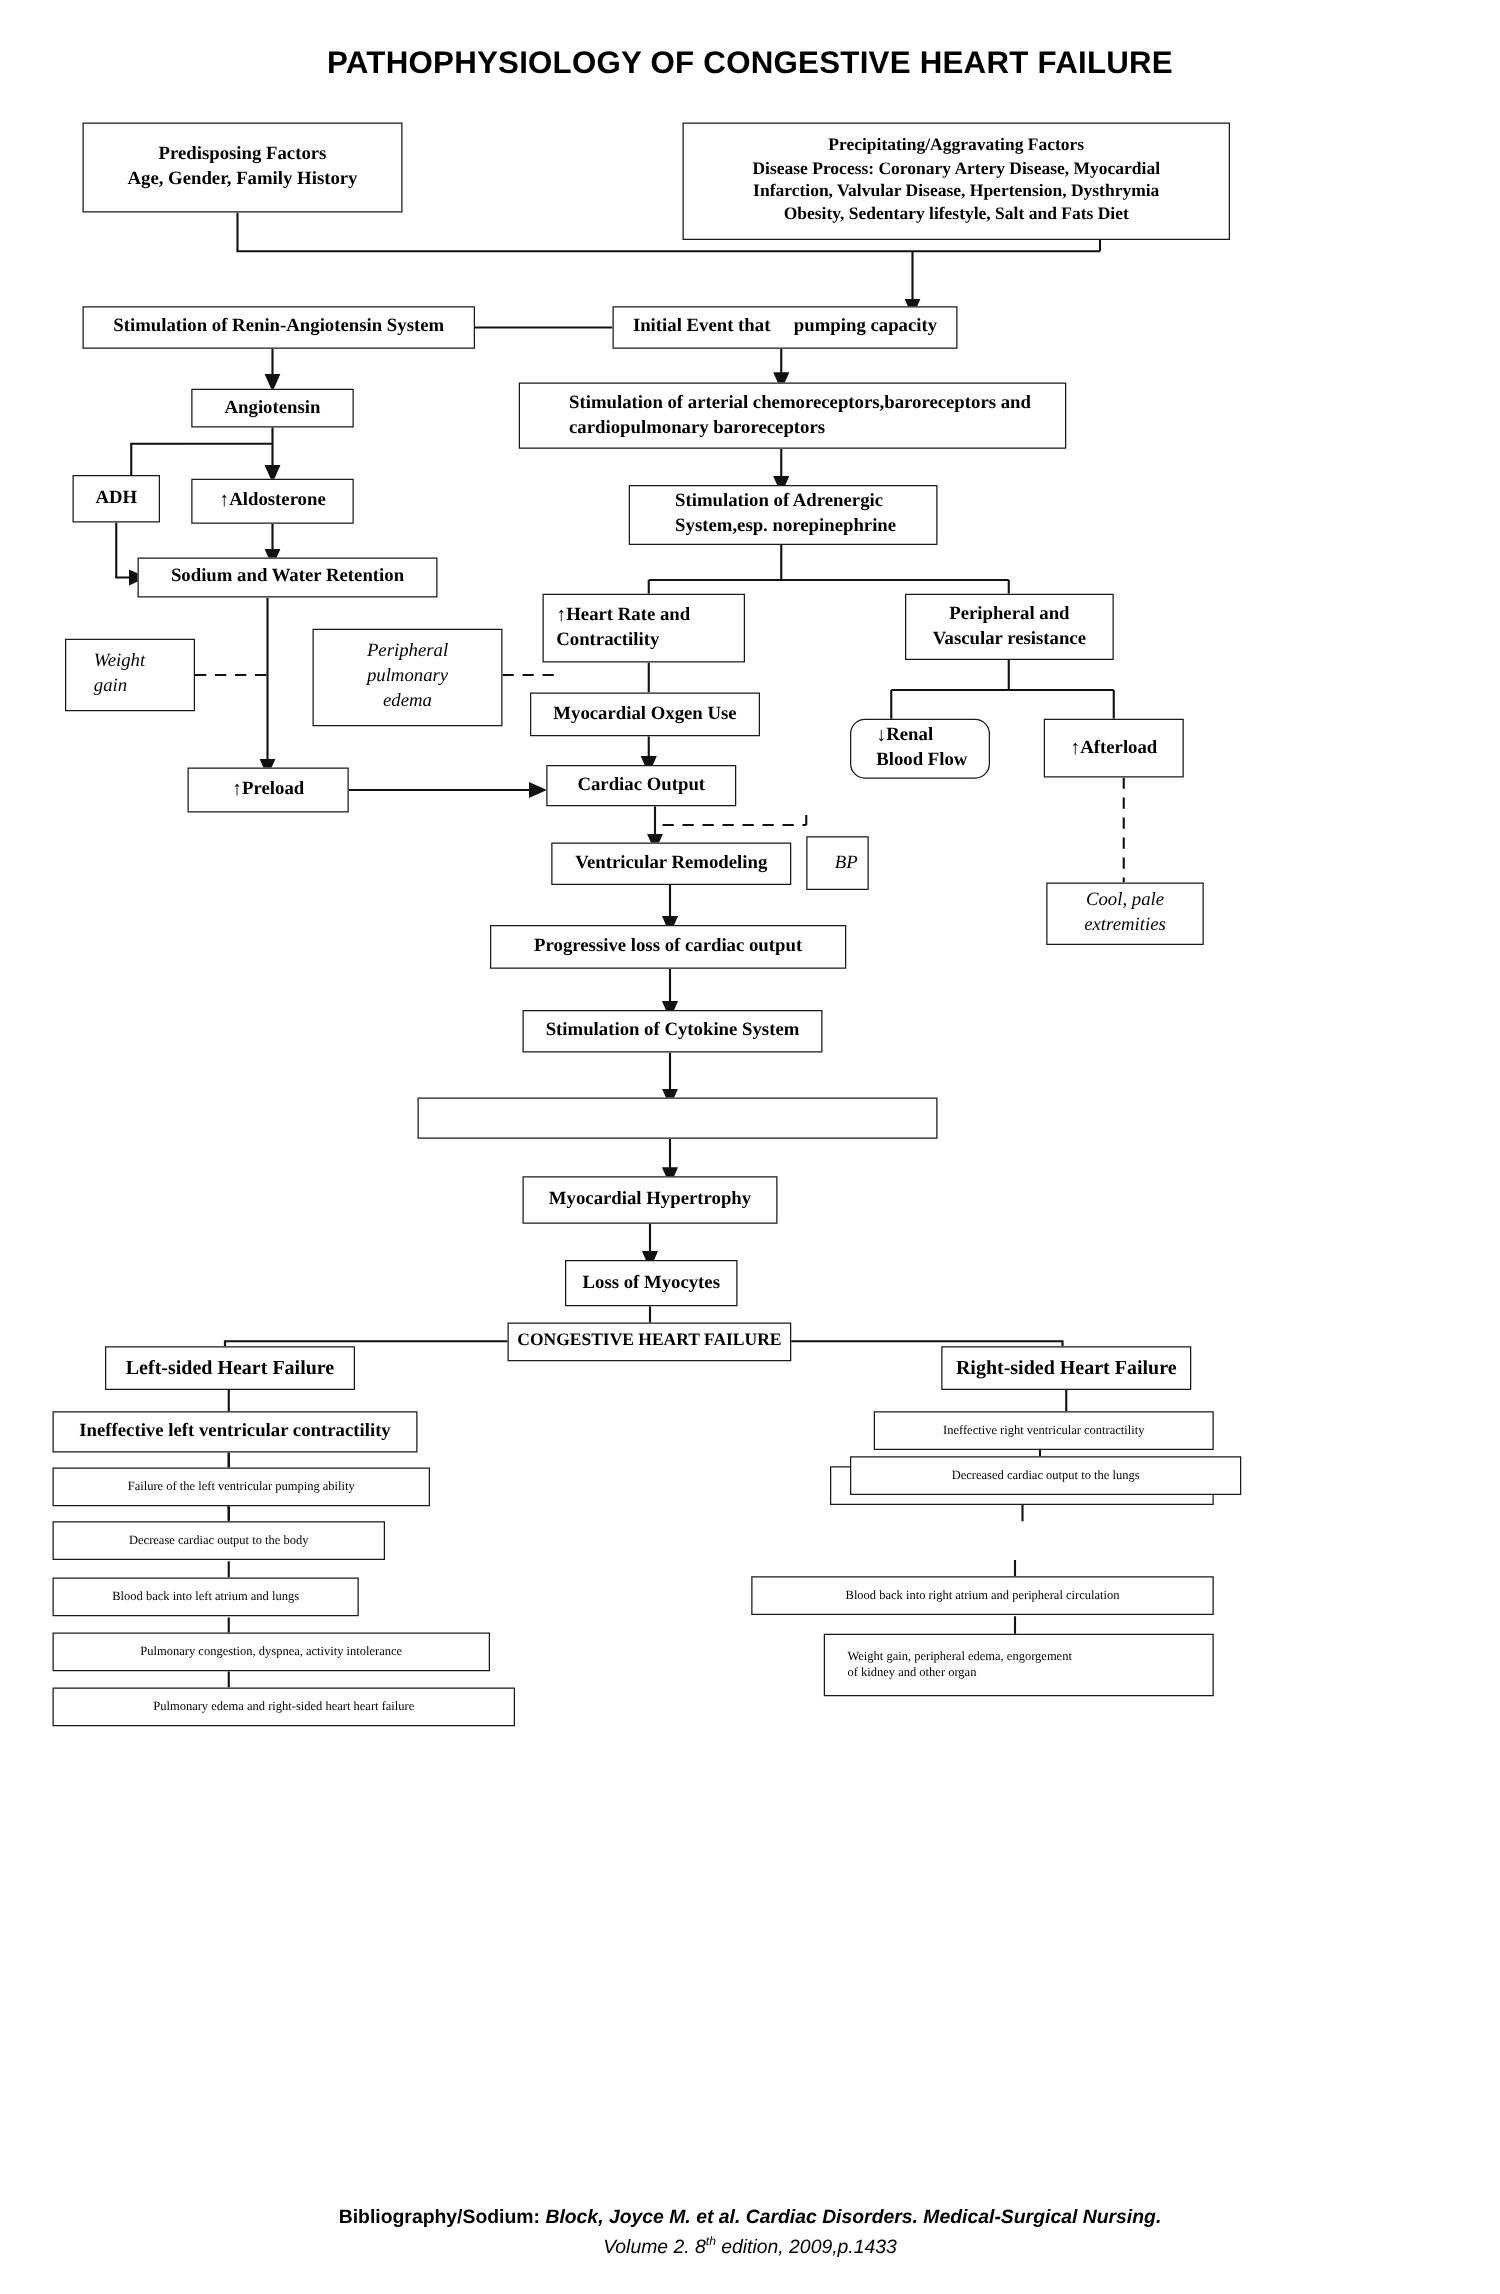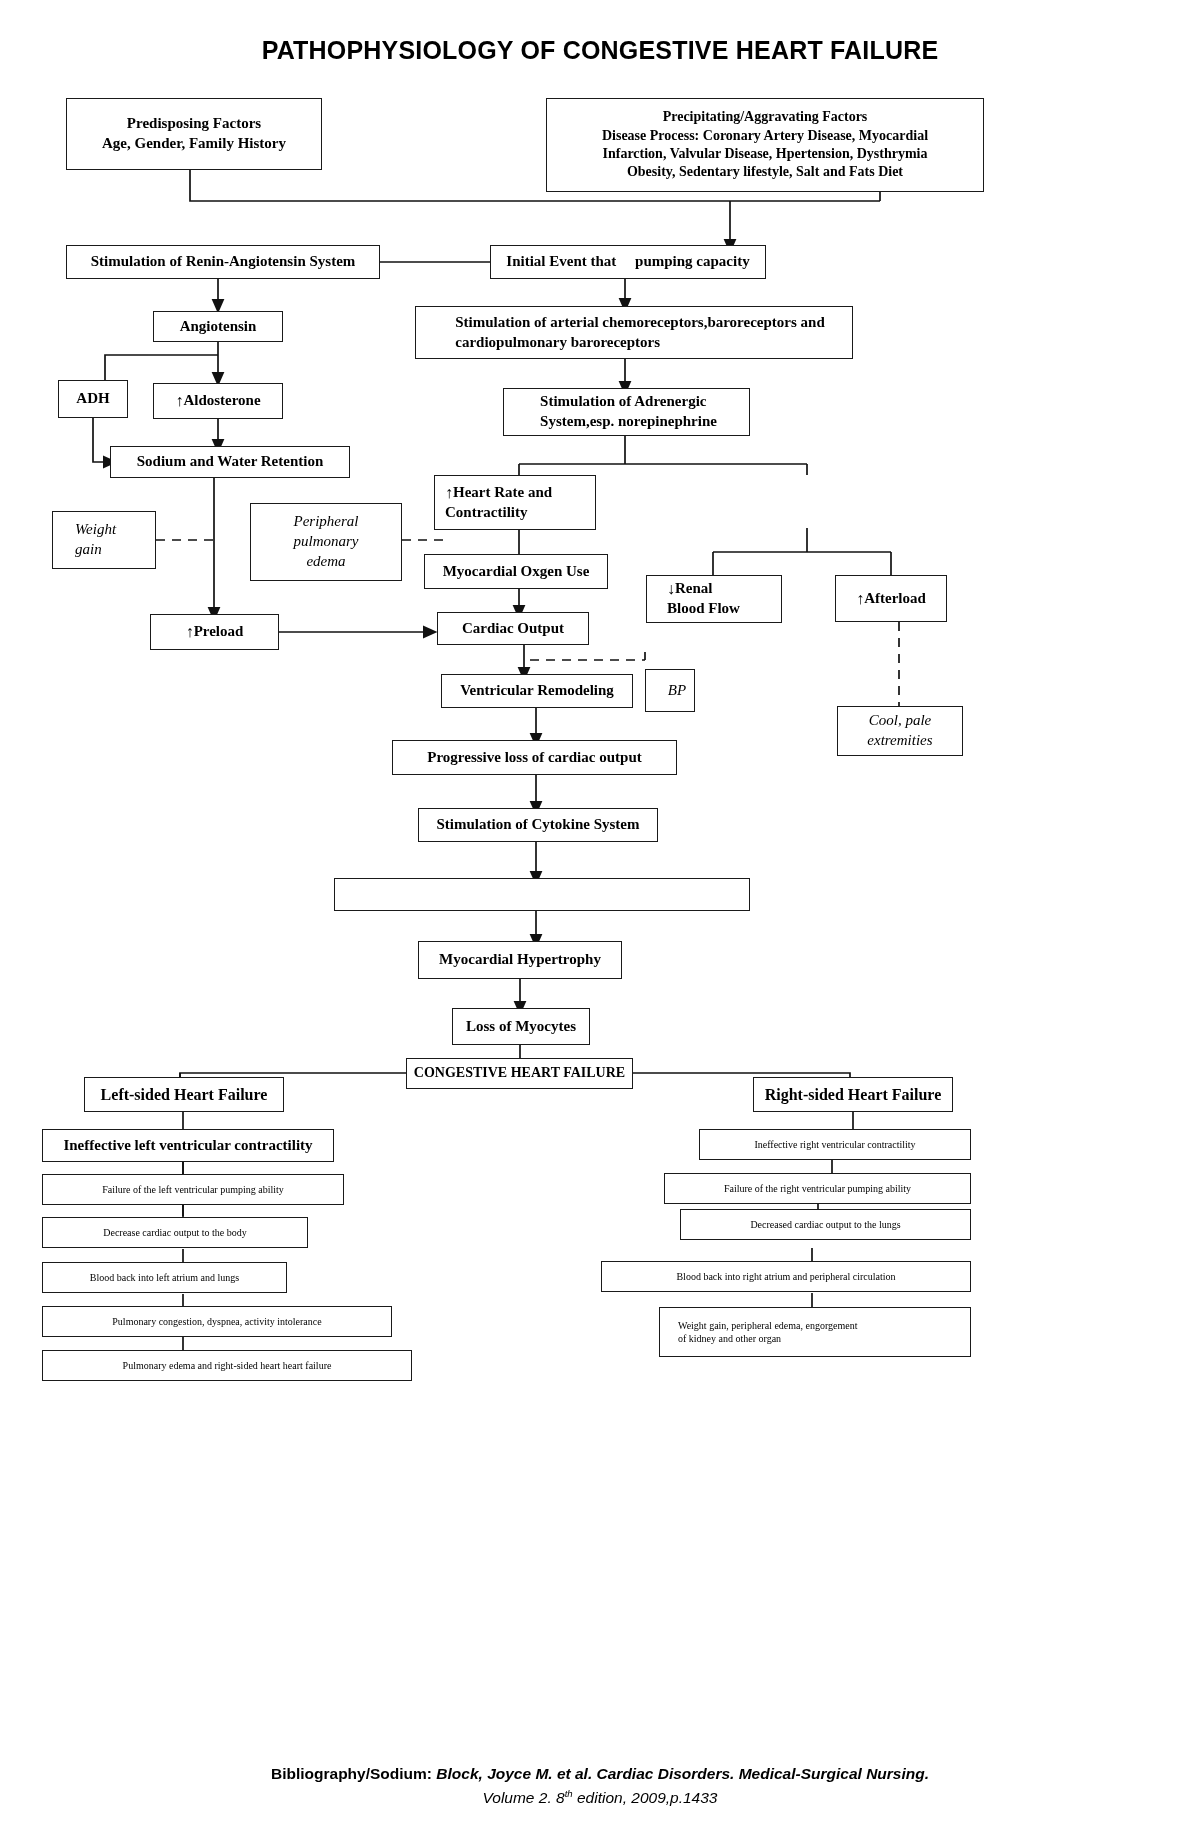--- a/index.html
+++ b/index.html
@@ -186,37 +186,41 @@
 
   <div class="box b15" style="left:110px;top:446px;width:240px;height:32px;">
     <span>Sodium and Water Retention</span>
   </div>
 
   <div class="box b15" style="left:434px;top:475px;width:162px;height:55px;">
     <span style="white-space:pre-line;text-align:left;width:100%;padding-left:4px;box-sizing:border-box;"><span class="arrowglyph">↑</span><span style="white-space:pre-line">Heart Rate and
 Contractility</span></span>
   </div>
 
+  <div class="box b15" style="left:724px;top:475px;width:167px;height:53px;">
+    <span style="white-space:pre-line">Peripheral and
+Vascular resistance</span>
+  </div>
 
   <div class="box ital b15" style="left:52px;top:511px;width:104px;height:58px;">
     <span style="white-space:pre-line;text-align:left;width:100%;padding-left:16px;box-sizing:border-box;">Weight
 gain</span>
   </div>
 
   <div class="box ital b15" style="left:250px;top:503px;width:152px;height:78px;">
     <span style="white-space:pre-line">Peripheral
 pulmonary
 edema</span>
   </div>
 
   <div class="box b15" style="left:424px;top:554px;width:184px;height:35px;">
     <span>Myocardial  Oxgen Use</span>
   </div>
 
-  <div class="box b15" style="left:646px;top:575px;width:136px;height:48px;">
+  <div class="box b15" style="left:680px;top:575px;width:112px;height:48px;border-radius:12px;">
     <span style="white-space:pre-line;text-align:left;width:100%;padding-left:14px;box-sizing:border-box;"><span class="arrowglyph">↓</span><span style="white-space:pre-line">Renal
 Blood Flow</span></span>
   </div>
 
   <div class="box b15" style="left:835px;top:575px;width:112px;height:47px;">
     <span class="arrowglyph">↑</span>
       <span>Afterload</span>
   </div>
 
   <div class="box b15" style="left:150px;top:614px;width:129px;height:36px;">
@@ -298,21 +302,21 @@
   </div>
 
   <div class="box nb b13" style="left:699px;top:1129px;width:272px;height:31px;">
     <span>Ineffective right ventricular contractility</span>
   </div>
 
   <div class="box nb b13" style="left:664px;top:1173px;width:307px;height:31px;">
     <span>Failure of the right ventricular pumping ability</span>
   </div>
 
-  <div class="box nb b13" style="left:680px;top:1165px;width:291px;height:31px;margin-top:44px;">
+  <div class="box nb b13" style="left:680px;top:1165px;width:313px;height:31px;">
     <span>Decreased cardiac output to the lungs</span>
   </div>
 
   <div class="box nb b13" style="left:601px;top:1261px;width:370px;height:31px;">
     <span>Blood back into right atrium and peripheral circulation</span>
   </div>
 
   <div class="box nb b13" style="left:659px;top:1307px;width:312px;height:50px;">
     <span style="white-space:pre-line;text-align:left;width:100%;padding-left:12px;box-sizing:border-box;">Weight gain, peripheral edema, engorgement
 of kidney and other organ</span>

